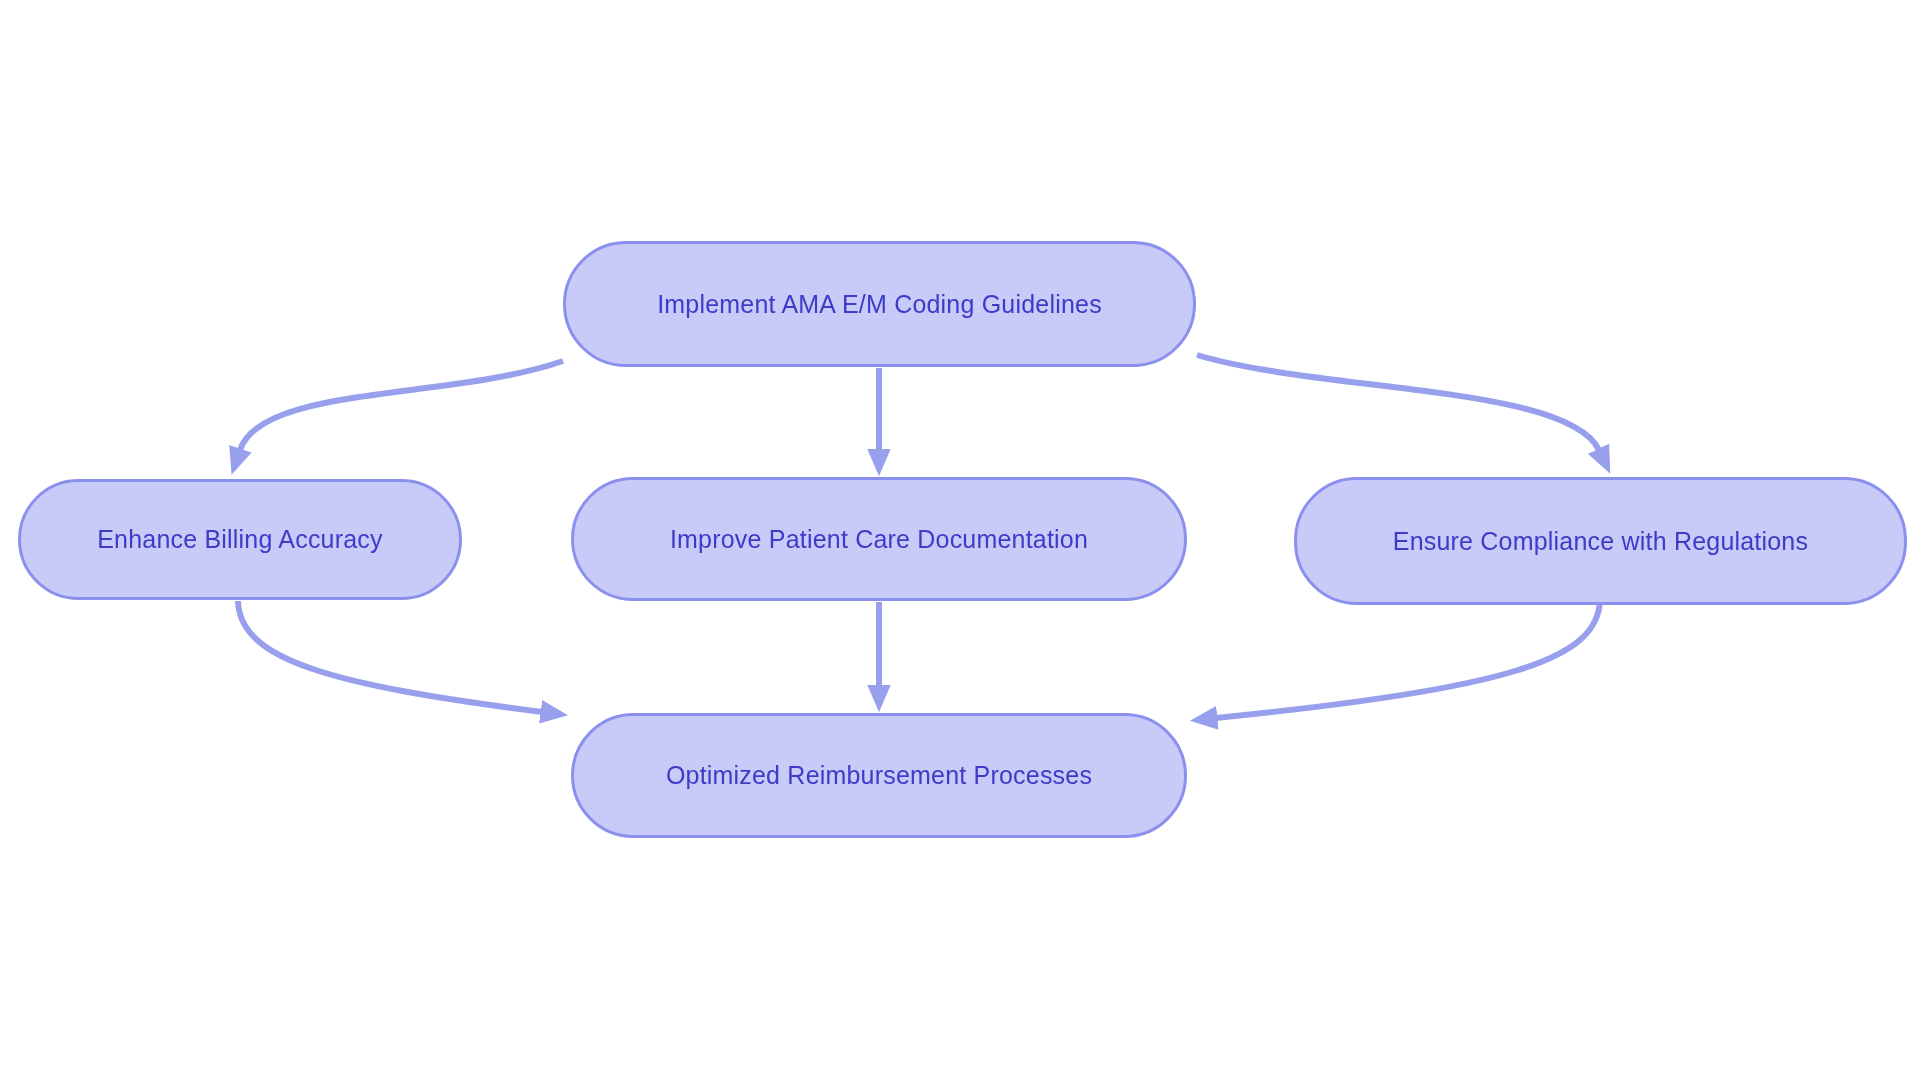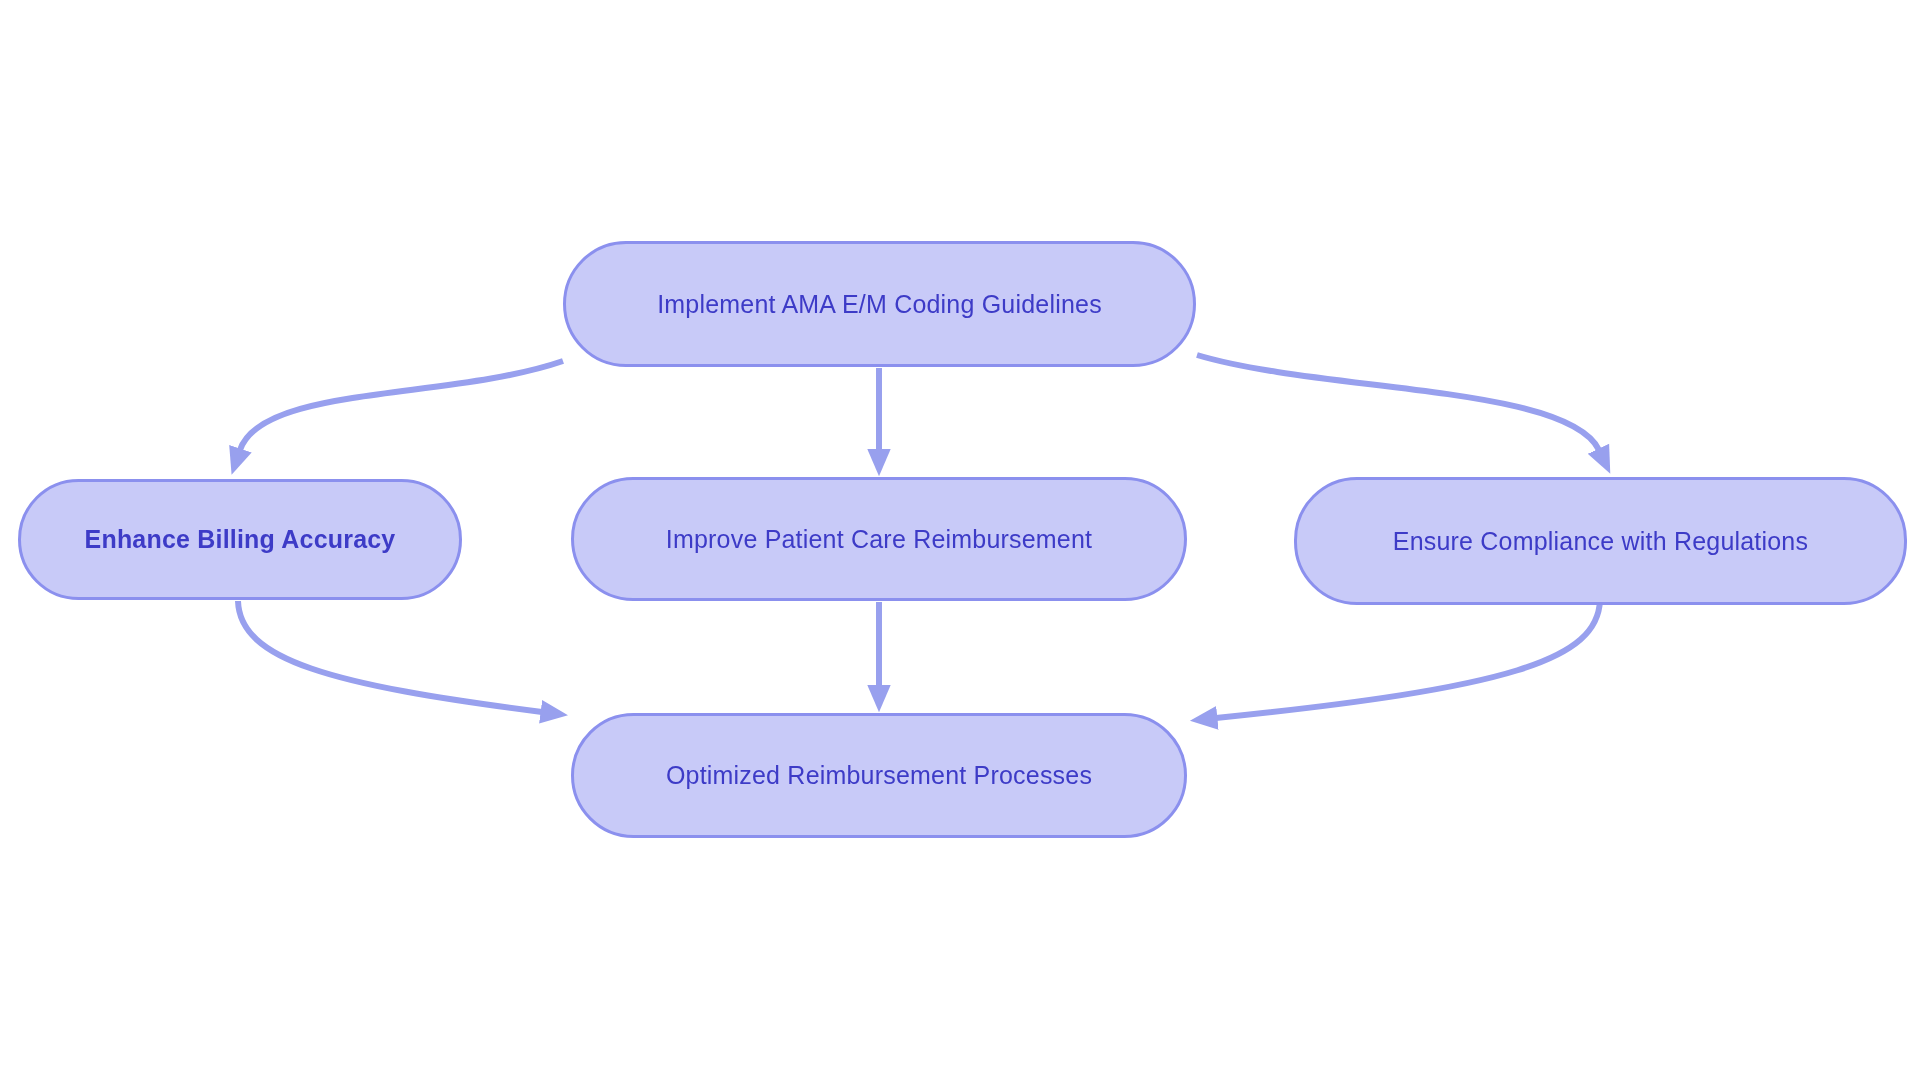--- a/index.html
+++ b/index.html
@@ -39,21 +39,21 @@
     border-radius: 63px;
     display: flex;
     align-items: center;
     justify-content: center;
     text-align: center;
     color: var(--text, #3d3bc7);
     font-size: 25px;
     letter-spacing: 0.2px;
   }
   .node-root   { left: 563px;  top: 241px; width: 633px; height: 126px; }
-  .node-left   { left: 18px;   top: 479px; width: 444px; height: 121px; font-weight: bold; }
+  .node-left   { left: 18px;   top: 479px; width: 444px; height: 121px; }
   .node-middle { left: 571px;  top: 477px; width: 616px; height: 124px; }
   .node-right  { left: 1294px; top: 477px; width: 613px; height: 128px; }
   .node-bottom { left: 571px;  top: 713px; width: 616px; height: 125px; }
 </style>
 </head>
 <body>
 
 <div class="canvas">
 
   <svg class="edges-layer" width="1920" height="1083" viewBox="0 0 1920 1083" xmlns="http://www.w3.org/2000/svg">
@@ -72,21 +72,21 @@
 
   <div class="node node-root">
     <span>Implement AMA E/M Coding Guidelines</span>
   </div>
 
   <div class="node node-left">
     <span>Enhance Billing Accuracy</span>
   </div>
 
   <div class="node node-middle">
-    <span>Improve Patient Care Reimbursement</span>
+    <span>Improve Patient Care Documentation</span>
   </div>
 
   <div class="node node-right">
     <span>Ensure Compliance with Regulations</span>
   </div>
 
   <div class="node node-bottom">
     <span>Optimized Reimbursement Processes</span>
   </div>
 

